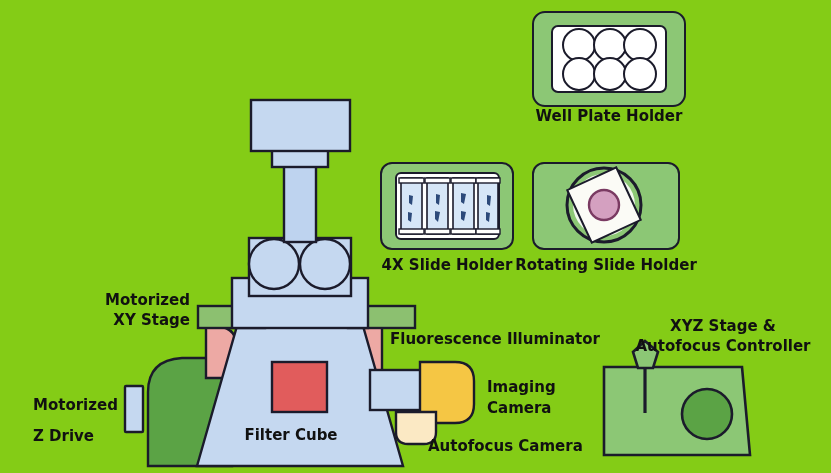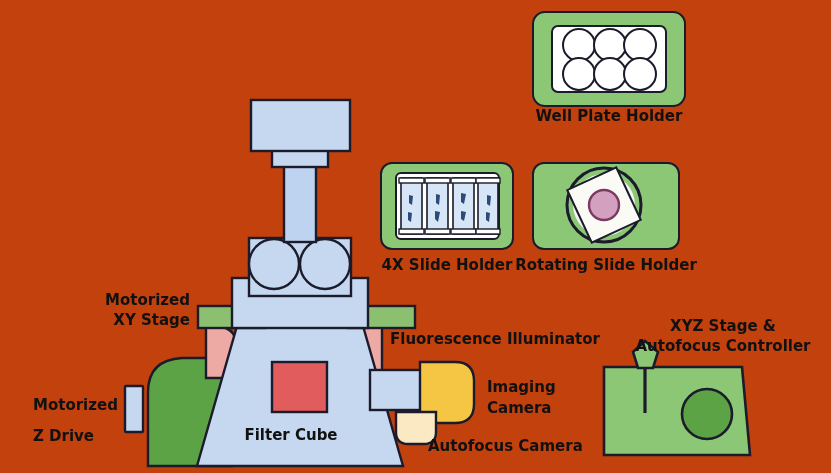--- a/index.html
+++ b/index.html
@@ -7,21 +7,21 @@
     padding: 0;
     background: #ffffff;
   }
   body {
     font-family: "DejaVu Sans", "Liberation Sans", sans-serif;
   }
   #stage {
     position: relative;
     width: 831px;
     height: 473px;
-    background: #c2410c;
+    background: #84cc16;
     overflow: hidden;
   }
   svg.diagram {
     position: absolute;
     left: 0;
     top: 0;
     width: 831px;
     height: 473px;
   }
   .lbl {

